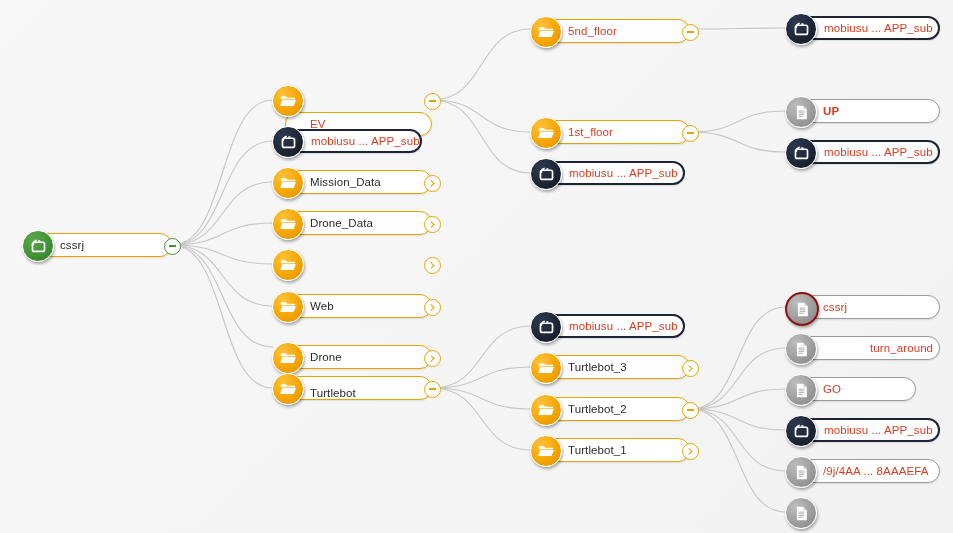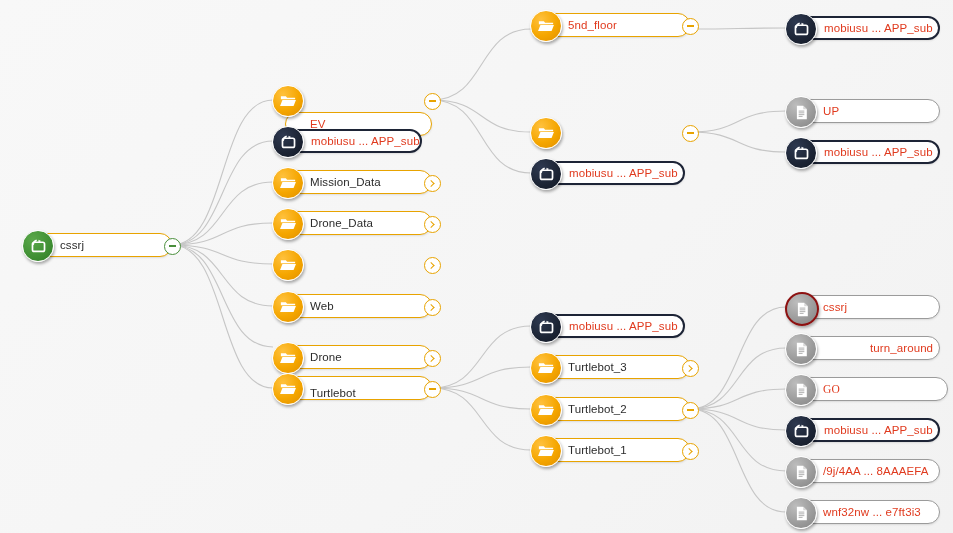--- a/index.html
+++ b/index.html
@@ -246,35 +246,38 @@
         <div class="badge folder">
           <svg width="18" height="18" viewBox="0 0 24 24">
             <path fill="#ffffff" d="M2.5 5.5h6.6l1.7 2.1h10.7v2.2H2.5z"></path>
             <path fill="#ffffff" d="M4.6 10.6h18.0l-3.2 8.0H1.4z"></path>
           </svg>
         </div>
         <div class="toggle" style="left: 152px; top: 7.5px;">
           <div class="minus"></div>
         </div>
       </div>
-      <div class="node kind-folder" style="left: 530px; top: 10px; width: 160px;">
+      <div class="node kind-folder" style="left: 530px; top: 16px; width: 160px;">
         <div class="pill" style="width: 147px;">
           <span class="label">5nd_floor</span>
         </div>
         <div class="badge folder">
           <svg width="18" height="18" viewBox="0 0 24 24">
             <path fill="#ffffff" d="M2.5 5.5h6.6l1.7 2.1h10.7v2.2H2.5z"></path>
             <path fill="#ffffff" d="M4.6 10.6h18.0l-3.2 8.0H1.4z"></path>
           </svg>
         </div>
         <div class="toggle" style="left: 152px; top: 7.5px;">
           <div class="minus"></div>
         </div>
       </div>
       <div class="node kind-folder" style="left: 530px; top: 117px; width: 160px;">
+        <div class="pill" style="width: 147px;">
+          <span class="label">1st_floor</span>
+        </div>
         <div class="badge folder">
           <svg width="18" height="18" viewBox="0 0 24 24">
             <path fill="#ffffff" d="M2.5 5.5h6.6l1.7 2.1h10.7v2.2H2.5z"></path>
             <path fill="#ffffff" d="M4.6 10.6h18.0l-3.2 8.0H1.4z"></path>
           </svg>
         </div>
         <div class="toggle" style="left: 152px; top: 7.5px;">
           <div class="minus"></div>
         </div>
       </div>
@@ -350,21 +353,21 @@
         </div>
         <div class="badge app">
           <svg width="17" height="17" viewBox="0 0 24 24">
             <rect x="3.5" y="6" width="17" height="13" rx="2.4" fill="none" stroke="#ffffff" stroke-width="2.4"></rect>
             <path d="M12 6.2V2.4l3.6 2.0L12 6.6z" fill="#ffffff"></path>
             <path d="M8.6 3.4c-2.4.9-3.9 3.0-3.9 5.3" fill="none" stroke="#ffffff" stroke-width="2.2" stroke-linecap="round"></path>
           </svg>
         </div>
       </div>
       <div class="node kind-file" style="left: 785px; top: 96px; width: 155px;">
-        <div class="pill" style="width: 142px;">
+        <div class="pill" style="width: 142px; font-weight: bold;">
           <span class="label">UP</span>
         </div>
         <div class="badge file">
           <svg width="17" height="17" viewBox="0 0 24 24">
             <path fill="#ffffff" d="M5.5 2.5h9.0l5.0 5.0v14h-14z"></path>
             <path fill="#d7d7d7" d="M14.5 2.5l5.0 5.0h-5.0z"></path>
             <g stroke="#9a9a9a" stroke-width="1.1">
               <path d="M8 10h8M8 12.5h8M8 15h8M8 17.5h5.5"></path>
             </g>
           </svg>
@@ -404,21 +407,21 @@
           <svg width="17" height="17" viewBox="0 0 24 24">
             <path fill="#ffffff" d="M5.5 2.5h9.0l5.0 5.0v14h-14z"></path>
             <path fill="#d7d7d7" d="M14.5 2.5l5.0 5.0h-5.0z"></path>
             <g stroke="#9a9a9a" stroke-width="1.1">
               <path d="M8 10h8M8 12.5h8M8 15h8M8 17.5h5.5"></path>
             </g>
           </svg>
         </div>
       </div>
       <div class="node kind-file" style="left: 785px; top: 374px; width: 155px;">
-        <div class="pill" style="width: 150px; font-family: Liberation Serif, serif;">
+        <div class="pill" style="width: 118px;">
           <span class="label">GO</span>
         </div>
         <div class="badge file">
           <svg width="17" height="17" viewBox="0 0 24 24">
             <path fill="#ffffff" d="M5.5 2.5h9.0l5.0 5.0v14h-14z"></path>
             <path fill="#d7d7d7" d="M14.5 2.5l5.0 5.0h-5.0z"></path>
             <g stroke="#9a9a9a" stroke-width="1.1">
               <path d="M8 10h8M8 12.5h8M8 15h8M8 17.5h5.5"></path>
             </g>
           </svg>
@@ -444,23 +447,20 @@
           <svg width="17" height="17" viewBox="0 0 24 24">
             <path fill="#ffffff" d="M5.5 2.5h9.0l5.0 5.0v14h-14z"></path>
             <path fill="#d7d7d7" d="M14.5 2.5l5.0 5.0h-5.0z"></path>
             <g stroke="#9a9a9a" stroke-width="1.1">
               <path d="M8 10h8M8 12.5h8M8 15h8M8 17.5h5.5"></path>
             </g>
           </svg>
         </div>
       </div>
       <div class="node kind-file" style="left: 785px; top: 497px; width: 155px;">
-        <div class="pill" style="width: 142px;">
-          <span class="label">wnf32nw ... e7ft3i3</span>
-        </div>
         <div class="badge file">
           <svg width="17" height="17" viewBox="0 0 24 24">
             <path fill="#ffffff" d="M5.5 2.5h9.0l5.0 5.0v14h-14z"></path>
             <path fill="#d7d7d7" d="M14.5 2.5l5.0 5.0h-5.0z"></path>
             <g stroke="#9a9a9a" stroke-width="1.1">
               <path d="M8 10h8M8 12.5h8M8 15h8M8 17.5h5.5"></path>
             </g>
           </svg>
         </div>
       </div>

